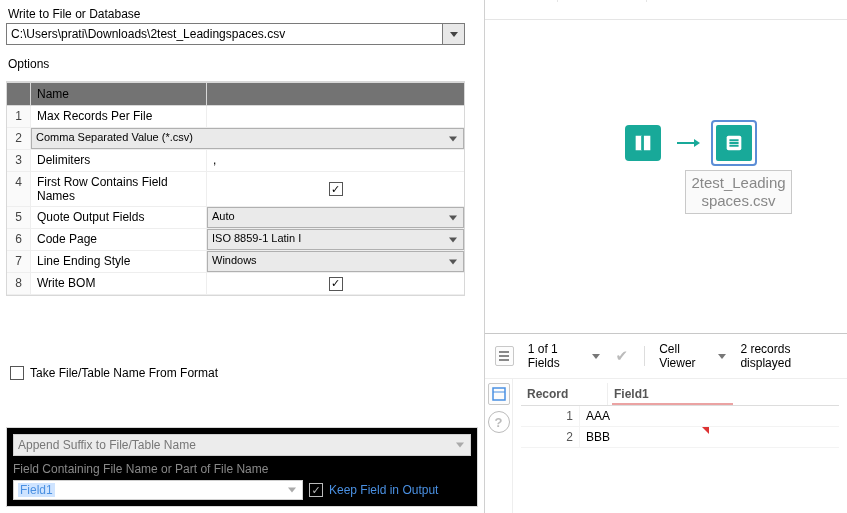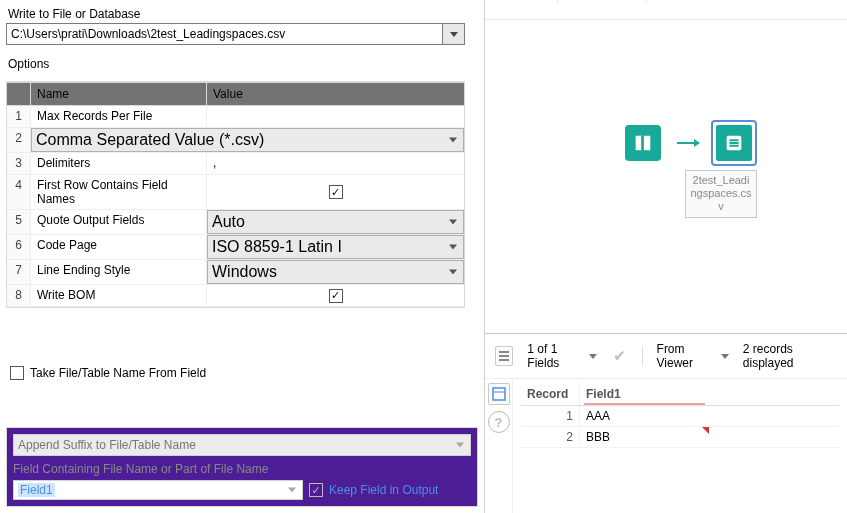--- a/index.html
+++ b/index.html
@@ -13,64 +13,64 @@
   .path-dd { width: 22px; border: 1px solid #7a7a7a; border-left: none; background: #e8e8e8; display: flex; align-items: center; justify-content: center; cursor: pointer; }
   .opts-wrap { margin-top: 10px; border: 1px solid #d8d8d8; }
   .opts-hrow { display: flex; background: #737373; border-top: 1px solid #d8d8d8; border-bottom: 1px solid #d8d8d8; }
   .hcell-num { width: 24px; border-right: 1px solid #d8d8d8; }
   .hcell-name { width: 176px; padding: 4px 6px; border-right: 1px solid #d8d8d8; font-weight: 400; }
   .hcell-val { flex: 1; padding: 4px 6px; }
   .orow { display: flex; align-items: stretch; border-bottom: 1px solid #eee; min-height: 22px; }
   .ocell-num { width: 24px; text-align: center; padding: 3px 0; color: #444; border-right: 1px solid #eee; background: #fafafa; }
   .ocell-name { width: 176px; padding: 3px 6px; border-right: 1px solid #eee; }
   .ocell-val { flex: 1; padding: 0; }
-  .val-select { width: 100%; height: 100%; border: 1px solid #b0b0b0; background: #eaeaea; padding: 2px 18px 2px 4px; font-size: 16px; position: relative; cursor: pointer; }
+  .val-select { width: 100%; height: 100%; border: 1px solid #b0b0b0; background: #eaeaea; padding: 2px 18px 2px 4px; font-size: 11px; position: relative; cursor: pointer; }
   .val-select::after { content: ""; position: absolute; right: 6px; top: 50%; width: 0; height: 0; border-left: 4px solid transparent; border-right: 4px solid transparent; border-top: 5px solid #555; transform: translateY(-50%); }
   .val-static { padding: 3px 6px; }
   .val-check { display: flex; justify-content: center; align-items: center; height: 100%; padding: 2px 0; }
   .val-check .chk { width: 14px; height: 14px; border: 1px solid #555; display: flex; align-items: center; justify-content: center; font-size: 11px; line-height: 1; }
   .bottom-block { position: absolute; left: 6px; right: 6px; bottom: 6px; }
   .take-row { display: flex; align-items: center; gap: 6px; margin: 0 0 8px 4px; }
   .ck { width: 14px; height: 14px; border: 1px solid #555; display: inline-block; }
-  .disabled-box { background: #4c1d95; border: 1px solid #d8d8d8; padding: 6px; margin-top: 47px; }
+  .disabled-box { background: #000000; border: 1px solid #d8d8d8; padding: 6px; margin-top: 47px; }
   .db-select { border: 1px solid #d0d0d0; background: #ececec; color: #777; padding: 3px 18px 3px 4px; position: relative; }
   .db-select::after { content: ""; position: absolute; right: 6px; top: 50%; width: 0; height: 0; border-left: 4px solid transparent; border-right: 4px solid transparent; border-top: 5px solid #aaa; transform: translateY(-50%); }
   .db-label { color: #888; margin: 6px 0 4px 0; }
   .db-row { display: flex; align-items: center; gap: 6px; }
   .db-field { width: 290px; border: 1px solid #d0d0d0; background: #fff; padding: 2px 4px; height: 20px; color: #4a90e2; position: relative; }
   .db-field::after { content: ""; position: absolute; right: 6px; top: 50%; width: 0; height: 0; border-left: 4px solid transparent; border-right: 4px solid transparent; border-top: 5px solid #aaa; transform: translateY(-50%); }
   .db-field .sel { background: #cfe4ff; padding: 0 2px; }
   .keep-label { color: #4a90e2; }
   .ck-disabled { width: 14px; height: 14px; border: 1px solid #bbb; display: inline-flex; align-items: center; justify-content: center; color: #bbb; font-size: 11px; }
   .canvas { flex: 1; position: relative; background: #fff; }
   .canvas-sep { position: absolute; left: 0; right: 0; top: 0; height: 20px; border-bottom: 1px solid #e5e5e5; }
   .canvas-tabmark { position: absolute; top: -2px; left: 72px; width: 90px; height: 4px; background: #fff; border-left: 1px solid #e5e5e5; border-right: 1px solid #e5e5e5; }
   .node-group { position: absolute; top: 120px; left: 140px; display: flex; align-items: center; gap: 16px; }
   .node { width: 36px; height: 36px; border-radius: 4px; display: flex; align-items: center; justify-content: center; position: relative; }
   .node.input { background: #18a999; color:#fff; }
   .node.output { background: #18a999; border: 1px solid #18a999; }
   .node.output.wrap { background:#fff; border:2px solid #5b8dd6; width:46px; height:46px; display:flex; align-items:center; justify-content:center; }
   .node-out-inner { width:36px; height:36px; background:#18a999; border-radius:2px; display:flex; align-items:center; justify-content:center; }
   .arrow { width: 18px; height: 2px; background: #18a999; position: relative; }
   .arrow::after { content: ""; position: absolute; right: -5px; top: -3px; width:0; height:0; border-top:4px solid transparent; border-bottom:4px solid transparent; border-left:6px solid #18a999; }
-  .node-label { position:absolute; top: 170px; left: 200px; width: 72px; border:1px solid #c9c9c9; background:#fafafa; padding: 3px 4px; font-size: 11px; color:#888; text-align:center; word-break: break-all; line-height: 1.2; }
+  .node-label { position:absolute; top: 170px; left: 200px; width: 107px; border:1px solid #c9c9c9; background:#fafafa; padding: 3px 4px; font-size: 15px; color:#888; text-align:center; word-break: break-all; line-height: 1.2; }
   .results { height: 180px; border-top: 1px solid #c8c8c8; display:flex; flex-direction:column; }
   .res-title { padding: 6px 10px; color: #666; border-bottom: 1px solid #e5e5e5; }
   .res-toolbar { display:flex; align-items:center; gap: 14px; padding: 8px 10px; border-bottom:1px solid #eee; }
   .icon-btn { width: 20px; height: 20px; border: 1px solid #c8c8c8; border-radius:2px; display:flex; align-items:center; justify-content:center; background:#fcfcfc; cursor:pointer; }
   .fields-dd { display:flex; align-items:center; gap:4px; cursor:pointer; }
   .chev { width:0; height:0; border-left:4px solid transparent; border-right:4px solid transparent; border-top:5px solid #777; display:inline-block; }
   .vsep { width:1px; height:20px; background:#ddd; }
   .check-icon { width:18px; height:18px; display:flex; align-items:center; justify-content:center; color:#bbb; font-size:15px; }
   .res-body { flex:1; display:flex; }
   .res-sidebar { width: 28px; border-right:1px solid #eee; display:flex; flex-direction:column; align-items:center; padding-top:4px; gap:6px; }
   .res-sidebar .icon-btn { width:22px; height:22px; }
   .qmark { width:22px; height:22px; border:1.5px solid #bbb; border-radius:50%; color:#bbb; display:flex; align-items:center; justify-content:center; font-size:13px; font-weight:600; }
   .res-table { flex:1; padding: 4px 8px; }
-  .rt-head { display:flex; border-bottom:1px solid #ddd; }
+  .rt-head { display:flex; border-bottom:1px solid #ddd;gap:28px; }
   .rt-head .rt-rec { width: 58px; padding: 4px 6px; font-weight:600; color:#555; }
   .rt-head .rt-f1 { width: 130px; padding: 4px 6px; font-weight:600; color:#555; border-left:1px solid #eee; position:relative; }
   .rt-head .rt-f1::after { content:""; position:absolute; bottom:0; left:4px; right:4px; height:2px; background:#d66; opacity:.6; }
   .rt-row { display:flex; border-bottom:1px solid #f3f3f3; }
   .rt-row .rt-rec { width: 58px; padding: 3px 6px; text-align:right; color:#555; }
   .rt-row .rt-f1 { width: 130px; padding: 3px 6px; border-left:1px solid #f3f3f3; position:relative; }
   .rt-row.flag .rt-f1::after { content:""; position:absolute; top:0; right:0; width:0; height:0; border-top:7px solid #d33; border-left:7px solid transparent; }
   svg { display:block; }
 </style>
 </head>
@@ -89,21 +89,20 @@
             </svg>
           </span>
       </div>
     </div>
 
     <div class="section-label" style="margin-top:12px;">Options</div>
     <div class="opts-wrap">
       <div class="opts-hrow">
         <div class="hcell-num"></div>
         <div class="hcell-name">Name</div>
-        <div class="hcell-val">Value</div>
       </div>
       <div id="opts-body">
           <div class="orow">
             <div class="ocell-num">1</div>
             <div class="ocell-name">Max Records Per File</div>
             <div class="ocell-val">
               <div class="val-static"></div>
             </div>
           </div>
           <div class="orow">
@@ -157,21 +156,21 @@
                 <div class="chk">✓</div>
               </div>
             </div>
           </div>
         </div>
     </div>
 
     <div class="bottom-block">
       <div class="take-row">
         <span class="ck"></span>
-        <span>Take File/Table Name From Field</span>
+        <span>Take File/Table Name From Format</span>
       </div>
       <div class="disabled-box">
         <div class="db-select">
           <span>Append Suffix to File/Table Name</span>
         </div>
         <div class="db-label">Field Containing File Name or Part of File Name</div>
         <div class="db-row">
           <div class="db-field">
             <span class="sel">Field1</span>
           </div>
@@ -214,21 +213,21 @@
               <path d="M1 2h10M1 6h10M1 10h10" stroke="#888" stroke-width="2"></path>
             </svg>
         </div>
         <div class="fields-dd">
           <span>1 of 1 Fields</span>
           <span class="chev"></span>
         </div>
         <div class="check-icon">✔</div>
         <div class="vsep"></div>
         <div class="fields-dd">
-          <span>From Viewer</span>
+          <span>Cell Viewer</span>
           <span class="chev"></span>
         </div>
         <span>2 records displayed</span>
       </div>
       <div class="res-body">
         <div class="res-sidebar">
           <div class="icon-btn">
             <svg width="14" height="14">
                 <rect x="1" y="1" width="12" height="12" fill="none" stroke="#4a90e2" stroke-width="1.5"></rect>
                 <path d="M1 5h12" stroke="#4a90e2"></path>

